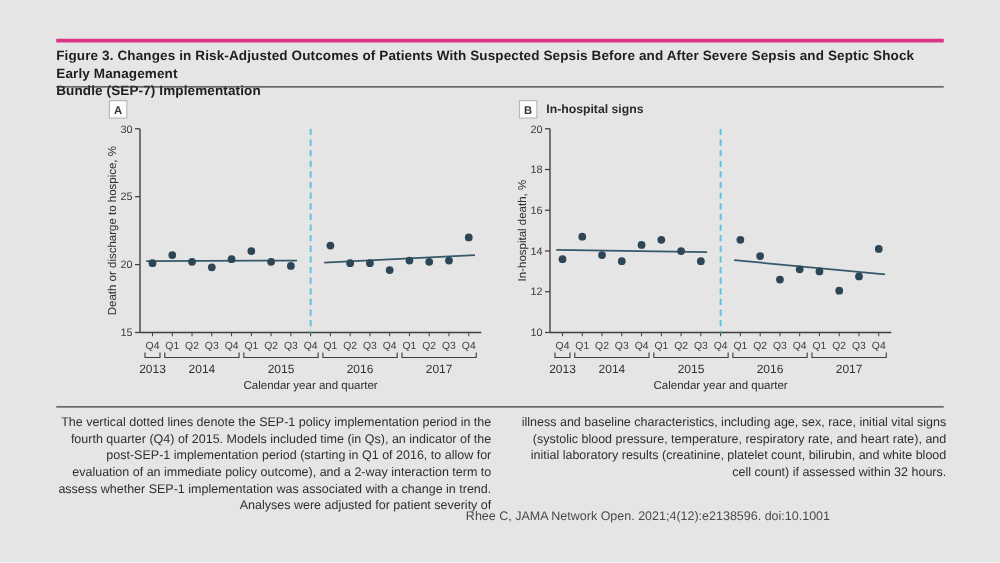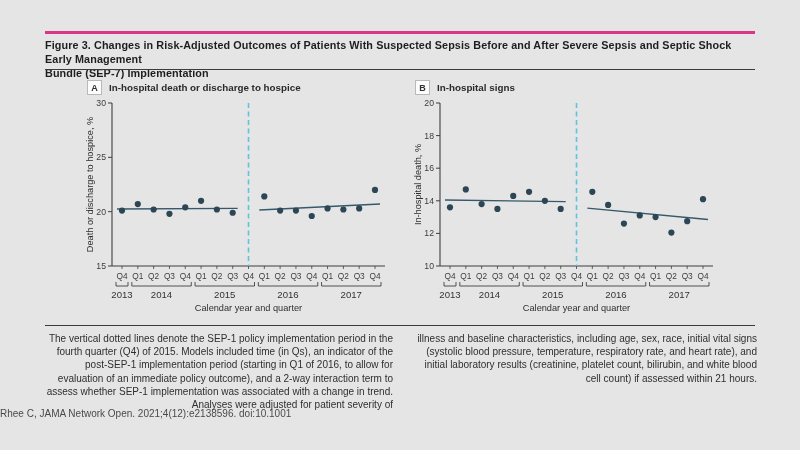--- a/index.html
+++ b/index.html
@@ -18,41 +18,40 @@
                 font-size:9px;font-weight:700;color:#333;}
   .panel-label{font-size:9.8px;font-weight:700;color:#2a2a2a;}
   svg.chart{display:block;}
   svg .tick{font-family:"Liberation Sans",sans-serif;font-size:8.7px;fill:#3d3d3d;}
   svg .qtick{font-family:"Liberation Sans",sans-serif;font-size:8.3px;fill:#3d3d3d;}
   svg .year{font-family:"Liberation Sans",sans-serif;font-size:9.6px;fill:#333;}
   svg .axis-title{font-family:"Liberation Sans",sans-serif;font-size:9.2px;fill:#2e2e2e;}
   .rule-dark-bottom{position:absolute;left:45px;top:325px;width:710px;height:1.4px;background:#3c3c3c;}
   .footnote{position:absolute;left:45px;top:332px;width:712px;display:flex;gap:16px;}
   .footnote .col{width:348px;font-size:10px;line-height:13.2px;color:#2f2f2f;text-align:right;}
-  .citation{position:absolute;left:0;top:408px;width:664px;text-align:left;
+  .citation{position:absolute;left:0;top:408px;width:664px;text-align:right;
             font-size:10px;color:#4a4a4a;}
 </style>
 </head>
 <body>
 
 <div class="page">
 
   <div class="rule-pink" style="background: rgb(218, 53, 134);"></div>
 
   <div class="fig-title">
     <div>Figure 3. Changes in Risk-Adjusted Outcomes of Patients With Suspected Sepsis Before and After Severe Sepsis and Septic Shock Early Management</div>
     <div>Bundle (SEP-7) Implementation</div>
   </div>
 
   <div class="rule-dark-top"></div>
 
   <div class="panel panel-a">
     <div class="panel-header">
       <span class="panel-letter">A</span>
-      <span class="panel-label">In-hospital death or discharge to hospice</span>
     </div>
     <svg class="chart" id="chart-0" width="332" height="224" viewBox="0 0 332 224">
         <line x1="28" y1="115.66666666666667" x2="301" y2="115.66666666666667" stroke="#e6e6e6" stroke-width="1"></line>
         <line x1="28" y1="61.33333333333334" x2="301" y2="61.33333333333334" stroke="#e6e6e6" stroke-width="1"></line>
         <line x1="28" y1="7" x2="301" y2="7" stroke="#e6e6e6" stroke-width="1"></line>
         <line x1="28" y1="7" x2="28" y2="170" stroke="#3f3f3f" stroke-width="1.1"></line>
         <line x1="28" y1="170" x2="301" y2="170" stroke="#3f3f3f" stroke-width="1.1"></line>
         <line x1="24" y1="170" x2="28" y2="170" stroke="#3f3f3f" stroke-width="1"></line>
         <text x="22" y="173" text-anchor="end" class="tick">15</text>
         <line x1="24" y1="115.66666666666667" x2="28" y2="115.66666666666667" stroke="#3f3f3f" stroke-width="1"></line>
@@ -219,18 +218,18 @@
         <circle cx="259.375" cy="136.58499999999998" r="3.1" fill="#2c4655"></circle>
         <circle cx="275.1875" cy="125.175" r="3.1" fill="#2c4655"></circle>
         <circle cx="291" cy="103.17" r="3.1" fill="#2c4655"></circle>
       </svg>
   </div>
 
   <div class="rule-dark-bottom"></div>
 
   <div class="footnote">
     <div class="col">The vertical dotted lines denote the SEP-1 policy implementation period in the fourth quarter (Q4) of 2015. Models included time (in Qs), an indicator of the post-SEP-1 implementation period (starting in Q1 of 2016, to allow for evaluation of an immediate policy outcome), and a 2-way interaction term to assess whether SEP-1 implementation was associated with a change in trend. Analyses were adjusted for patient severity of</div>
-    <div class="col">illness and baseline characteristics, including age, sex, race, initial vital signs (systolic blood pressure, temperature, respiratory rate, and heart rate), and initial laboratory results (creatinine, platelet count, bilirubin, and white blood cell count) if assessed within 21 hours.</div>
+    <div class="col">illness and baseline characteristics, including age, sex, race, initial vital signs (systolic blood pressure, temperature, respiratory rate, and heart rate), and initial laboratory results (creatinine, platelet count, bilirubin, and white blood cell count) if assessed within 32 hours.</div>
   </div>
 
   <div class="citation">Rhee C, JAMA Network Open. 2021;4(12):e2138596.  doi:10.1001</div>
 
 </div>
 
 </body></html>

